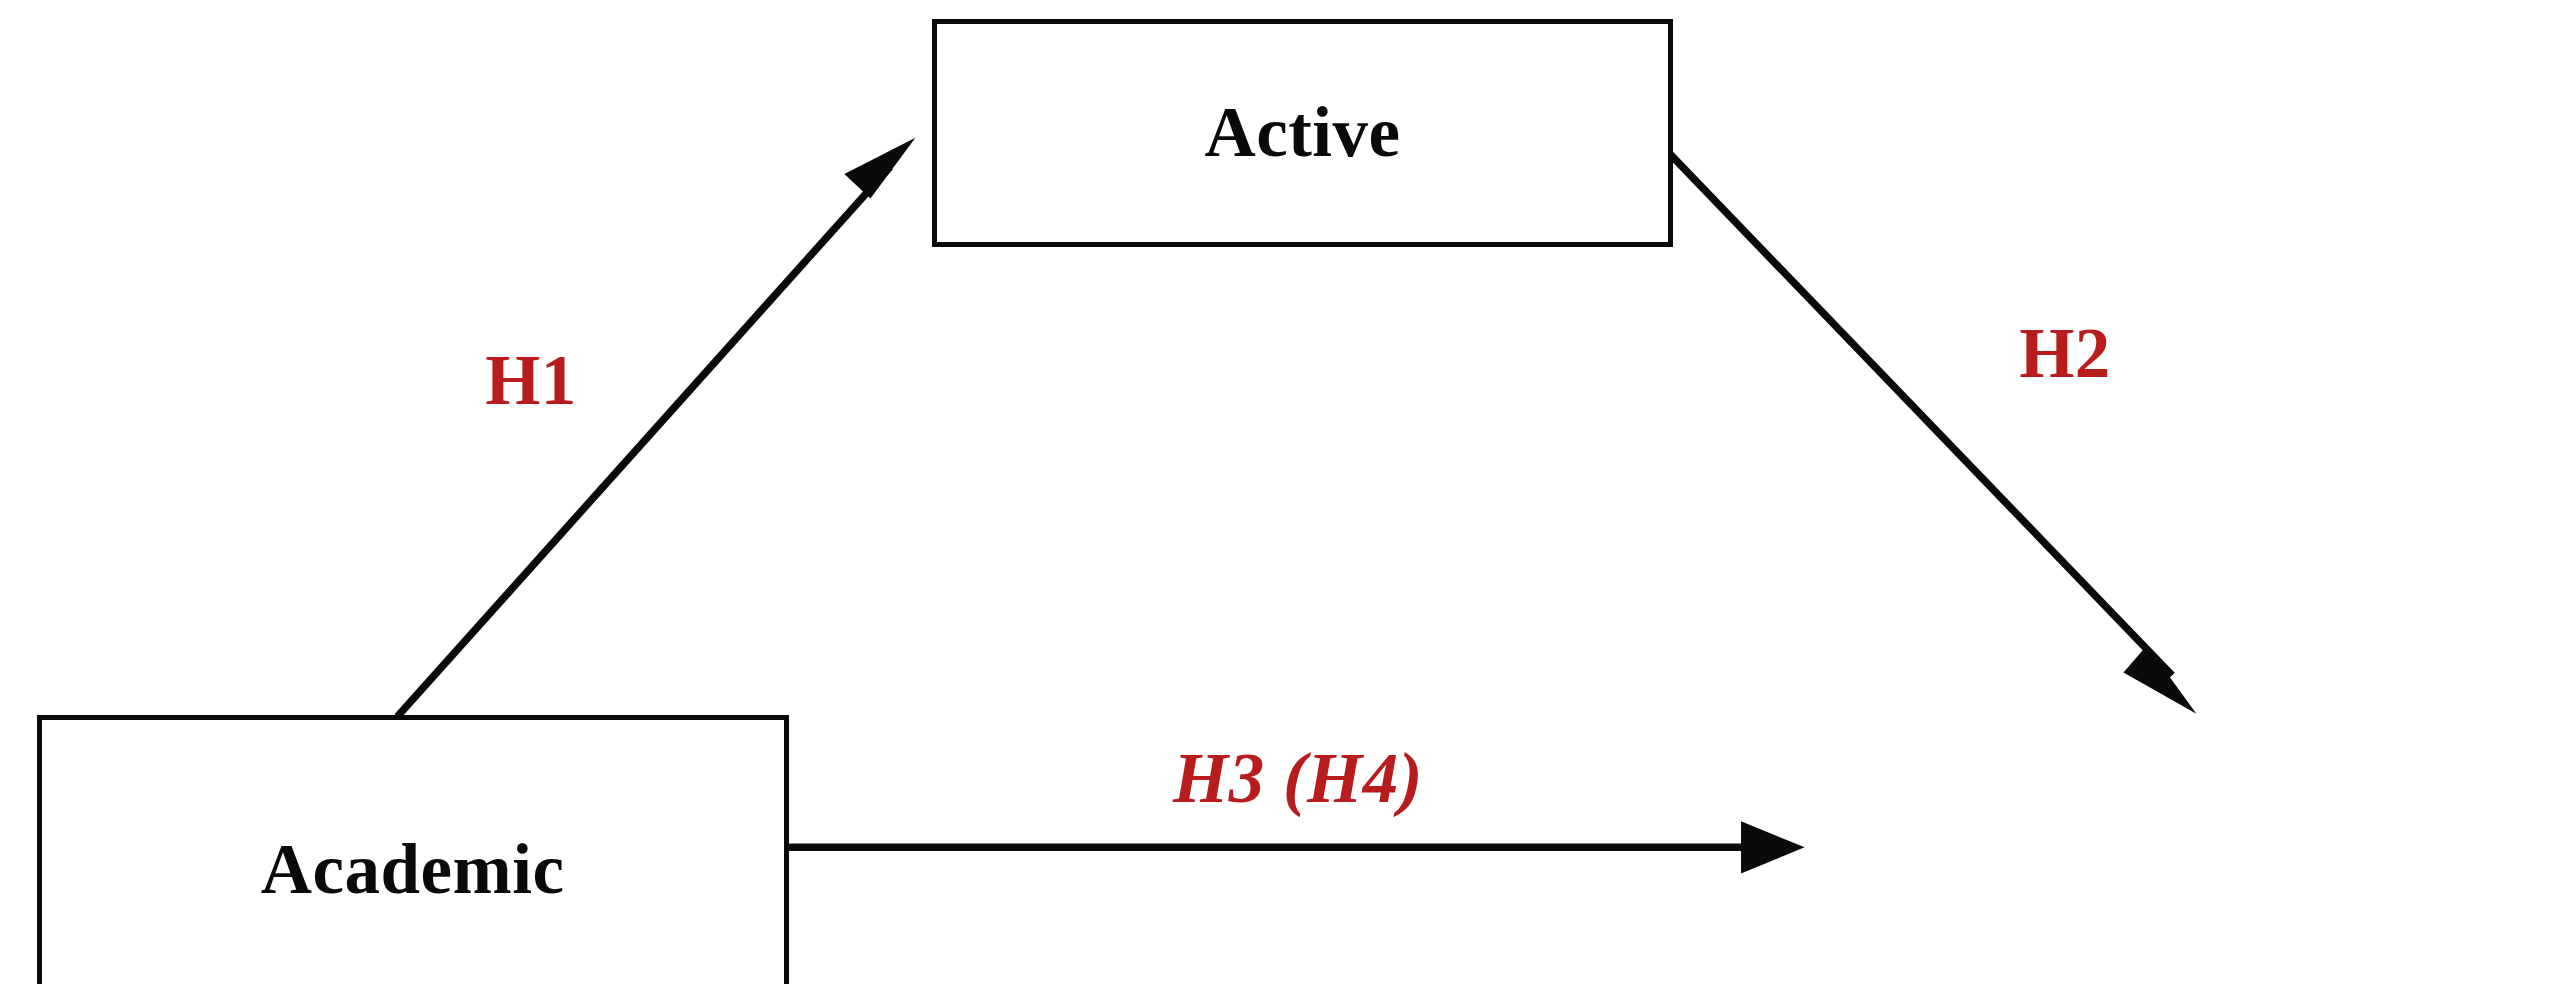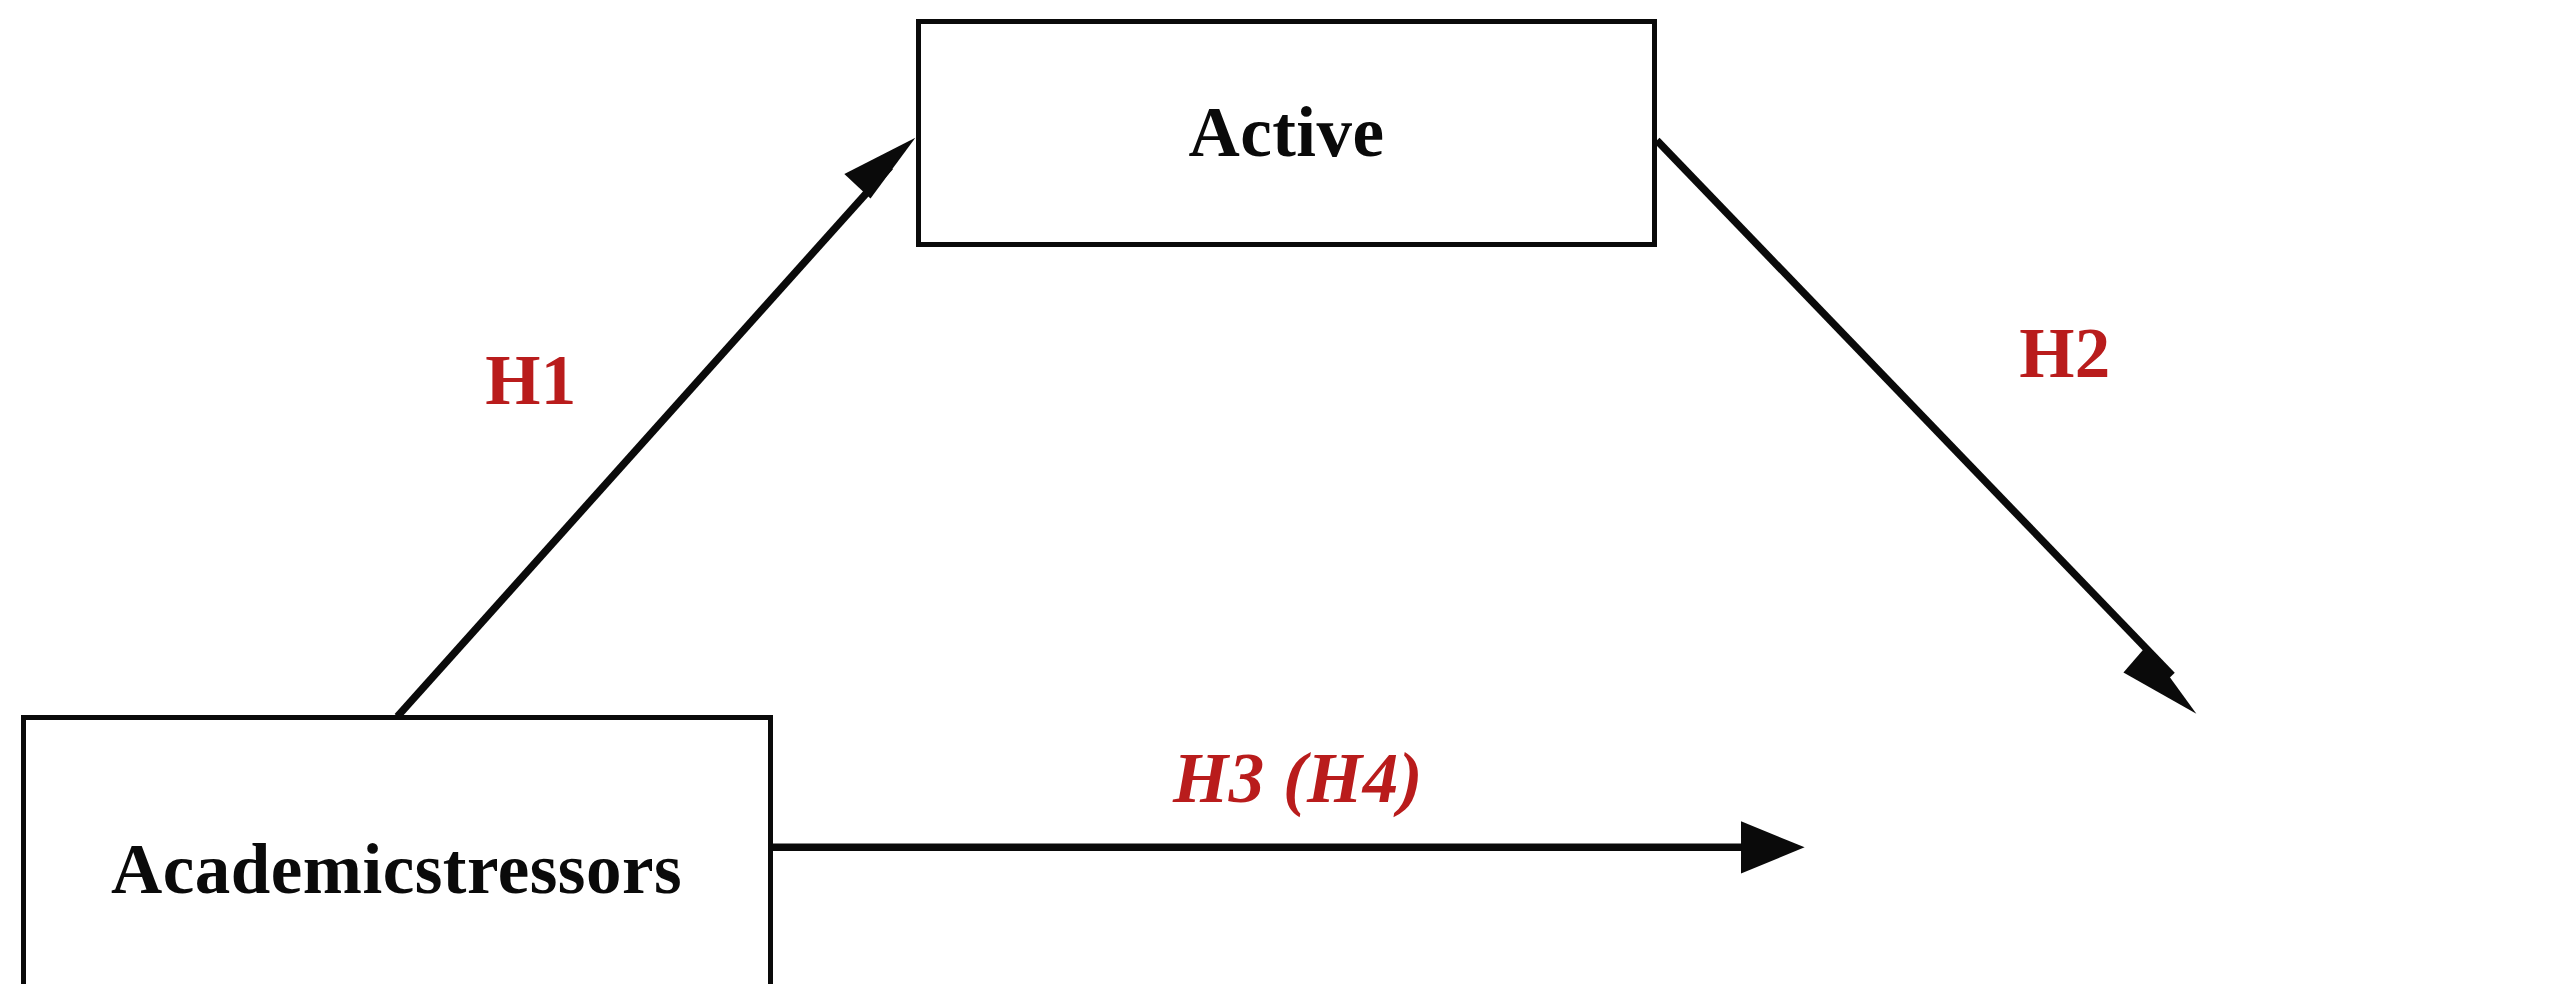--- a/index.html
+++ b/index.html
@@ -23,24 +23,25 @@
     width: 2576px;
     height: 985px;
     pointer-events: none;
   }
   .node {
     position: absolute;
     box-sizing: border-box;
     background: #ffffff;
     border: 5.6px solid #0a0a0a;
     display: flex;
-    flex-direction: row;
+    flex-direction: column;
     align-items: center;
     justify-content: center;
     line-height: 1.28;
+    margin-left: 16px;
   }
   .node-line {
     display: block;
     font-family: "Liberation Serif", "DejaVu Serif", serif;
     font-weight: bold;
     font-size: 71px;
     color: #0a0a0a;
     white-space: nowrap;
     letter-spacing: 0.5px;
   }
@@ -98,21 +99,20 @@
       <polygon points="1930,906 1862,878 1862,934" fill="#0a0a0a"></polygon>
     </g>
   </svg>
 
   <div class="node" id="node-active-coping">
     <span class="node-line">Active</span>
   </div>
 
   <div class="node" id="node-academic-stressors">
     <span class="node-line">Academic</span>
-    <span class="node-line">stressors</span>
   </div>
 
 
   <span class="edge-label" id="label-h1">H1</span>
   <span class="edge-label" id="label-h2">H2</span>
   <span class="edge-label" id="label-h3">H3 (H4)</span>
 
 </div>
 
 

